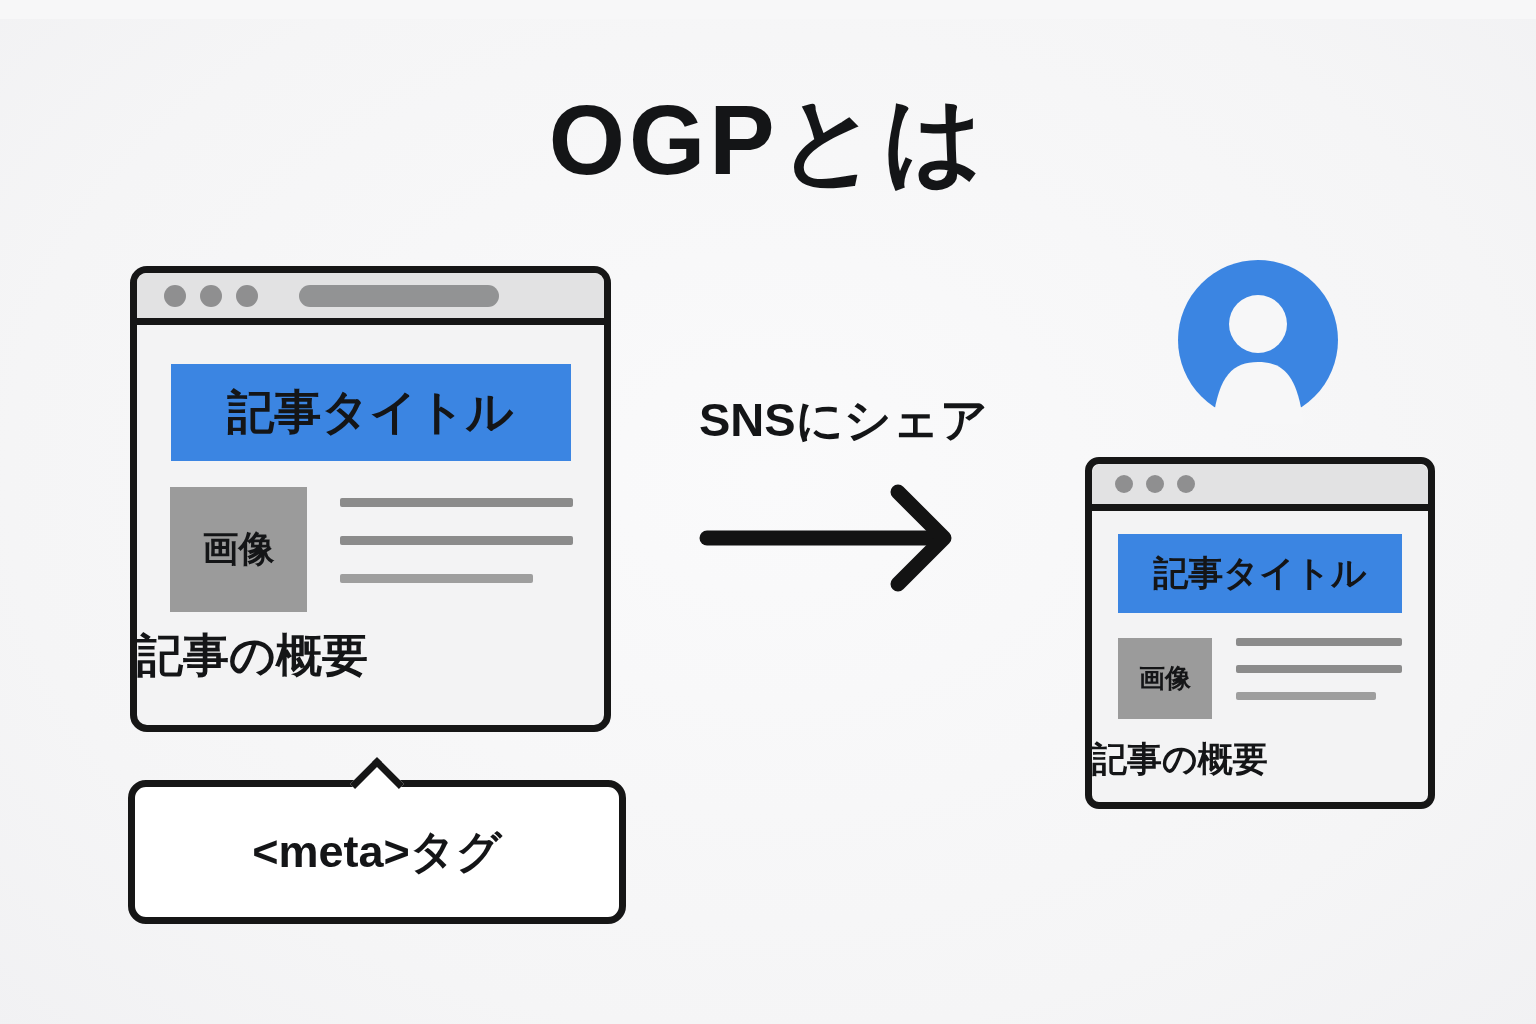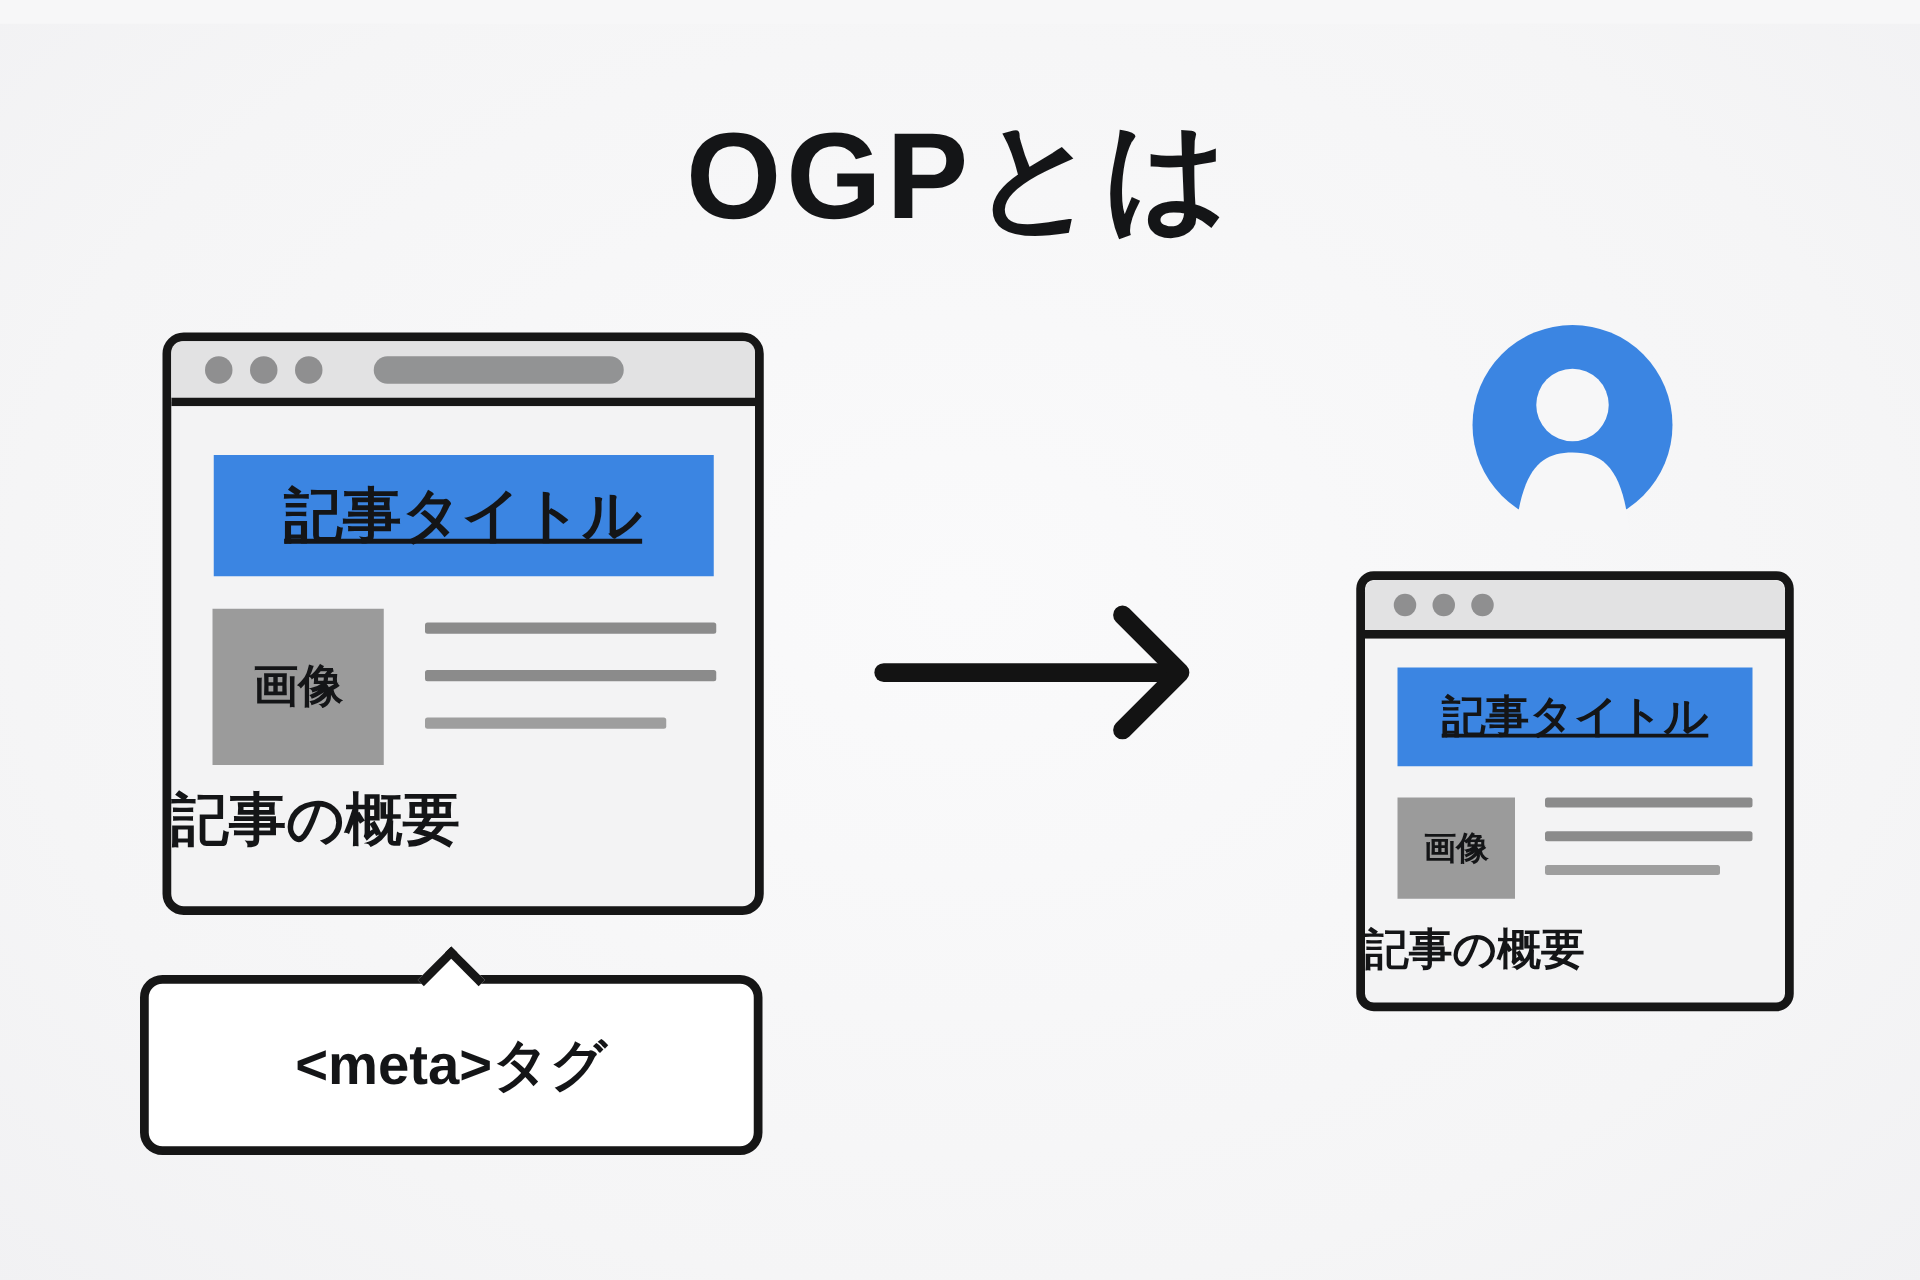--- a/index.html
+++ b/index.html
@@ -44,21 +44,21 @@
     background:var(--chrome-gray);
     border-bottom:7px solid var(--outline-black);
     border-radius:9px 9px 0 0;
     display:flex;align-items:center;
   }
   .dot{border-radius:50%;background:var(--dot-gray);flex:0 0 auto;}
   .address-pill{background:#929394;border-radius:12px;flex:0 0 auto;}
   .banner{
     background:var(--accent-blue);
     display:flex;align-items:center;justify-content:center;
-    font-weight:800;color:var(--text-black);text-decoration:underline;
+    font-weight:800;color:var(--text-black);
   }
   .media-row{display:flex;align-items:flex-end;}
   .img-box{
     background:var(--image-gray);
     display:flex;align-items:center;justify-content:center;
     font-weight:800;color:var(--text-black);flex:0 0 auto;
   }
   .lines{display:flex;flex-direction:column;}
   .line{background:var(--line-gray);border-radius:2px;}
   .line.light{background:var(--line-gray-light);}
@@ -72,21 +72,21 @@
   .src-window .address-pill{width:200px;height:22px;margin-left:27px;}
   .src-window .banner{width:400px;height:97px;margin:39px auto 0;font-size:47px;}
   .src-window .media-row{margin:26px 33px 0;}
   .src-window .img-box{width:137px;height:125px;font-size:36px;}
   .src-window .lines{margin-left:33px;padding-top:8px;}
   .src-window .line{height:9px;width:233px;margin-bottom:29px;}
   .src-window .line.light{width:193px;}
   .src-window .summary{margin-top:13px;font-size:46px;}
   
   .callout{
-    position:absolute;left:112px;top:761px;width:498px;height:144px;
+    position:absolute;left:128px;top:761px;width:498px;height:144px;
     background:#ffffff;border:7px solid var(--outline-black);border-radius:18px;
     display:flex;align-items:center;justify-content:center;
   }
   .callout-label{font-size:45px;font-weight:800;color:var(--text-black);}
   .callout-pointer{
     position:absolute;top:-22px;left:50%;
     width:38px;height:38px;
     transform:translateX(-50%) rotate(45deg);
     background:#ffffff;
     border-top:7px solid var(--outline-black);
@@ -136,20 +136,21 @@
       </div>
     </div>
     <div class="summary">記事の概要</div>
   </div>
 
   <div class="callout">
     <div class="callout-pointer"></div>
     <div class="callout-label">&lt;meta&gt;タグ</div>
   </div>
 
+  <div class="share-label">SNSにシェア</div>
   <svg class="share-arrow" width="296" height="132" viewBox="0 0 296 132">
     <line x1="15" y1="66" x2="248" y2="66" stroke="#131313" stroke-width="15" stroke-linecap="round"></line>
     <polyline points="206,20 252,66 206,112" fill="none" stroke="#131313" stroke-width="15" stroke-linecap="round" stroke-linejoin="round"></polyline>
   </svg>
 
   <svg class="avatar" width="166" height="166" viewBox="0 0 166 166">
     <circle cx="83" cy="82" r="80" fill="#3b85e2"></circle>
     <circle cx="83" cy="66" r="29" fill="#f7f7f8"></circle>
     <path d="M 38,162 C 44,117 58,104 83,104 C 108,104 122,117 128,162 L 128,176 L 38,176 Z" fill="#f7f7f8"></path>
   </svg>

